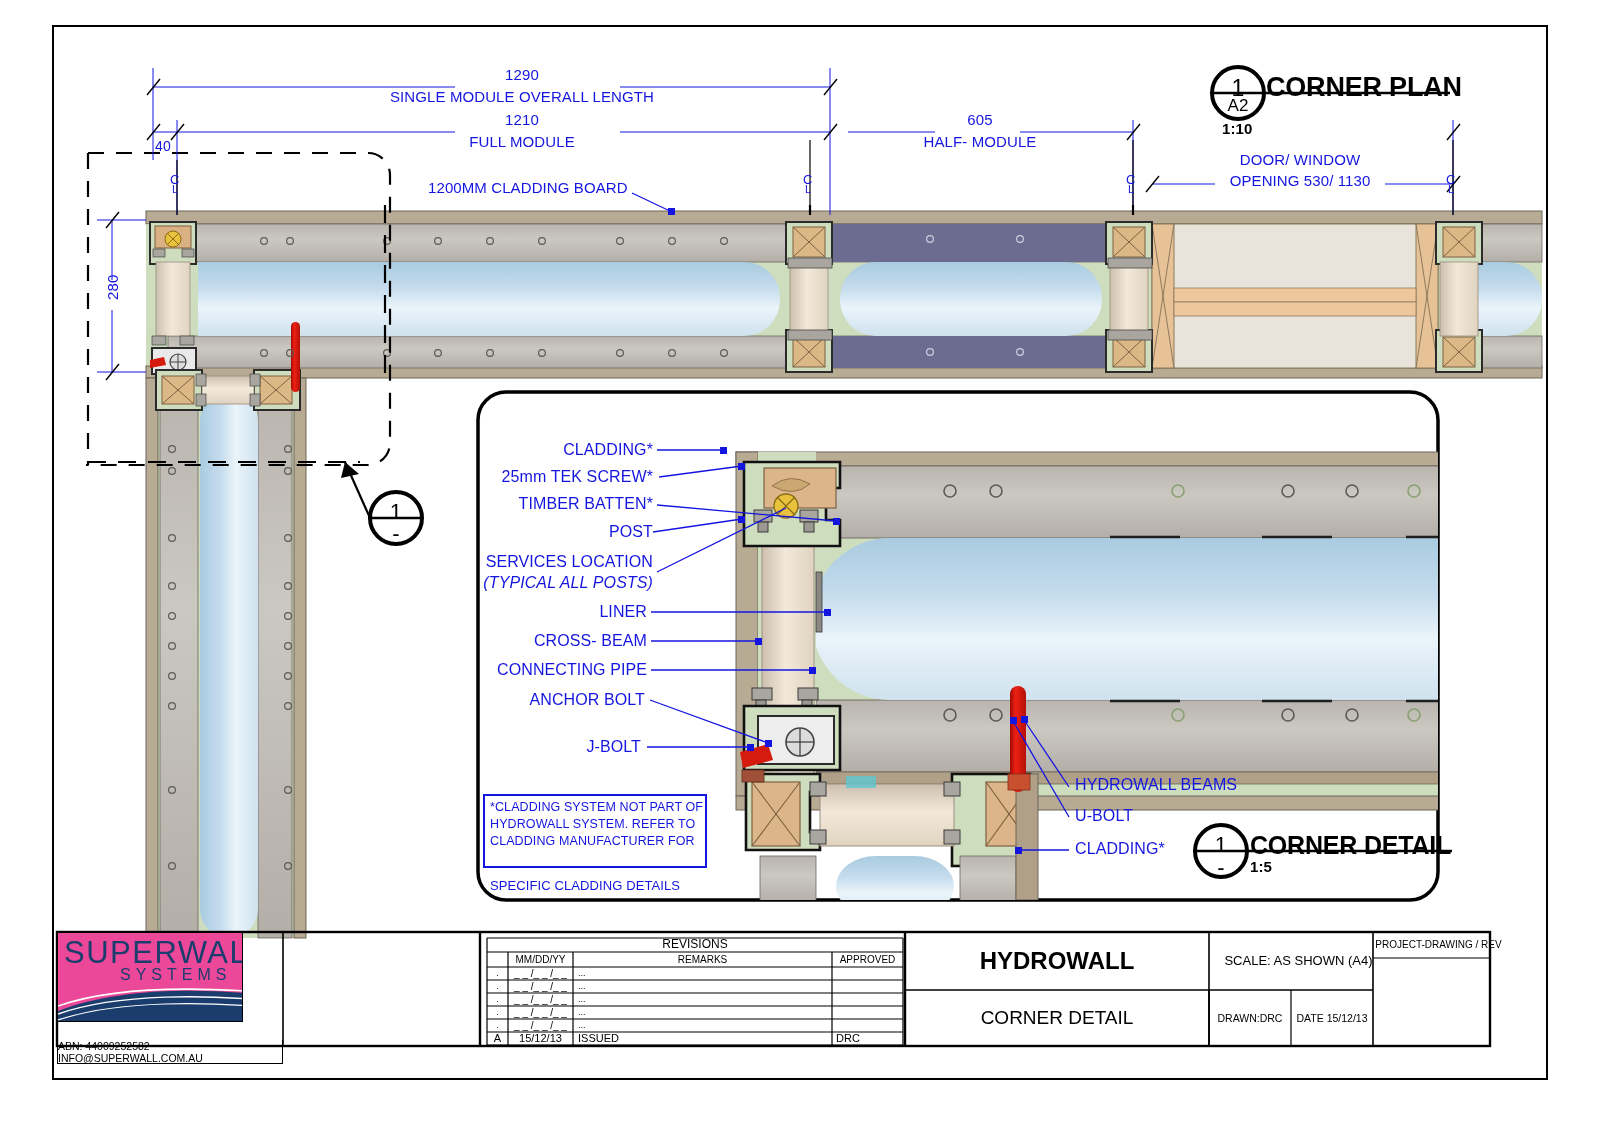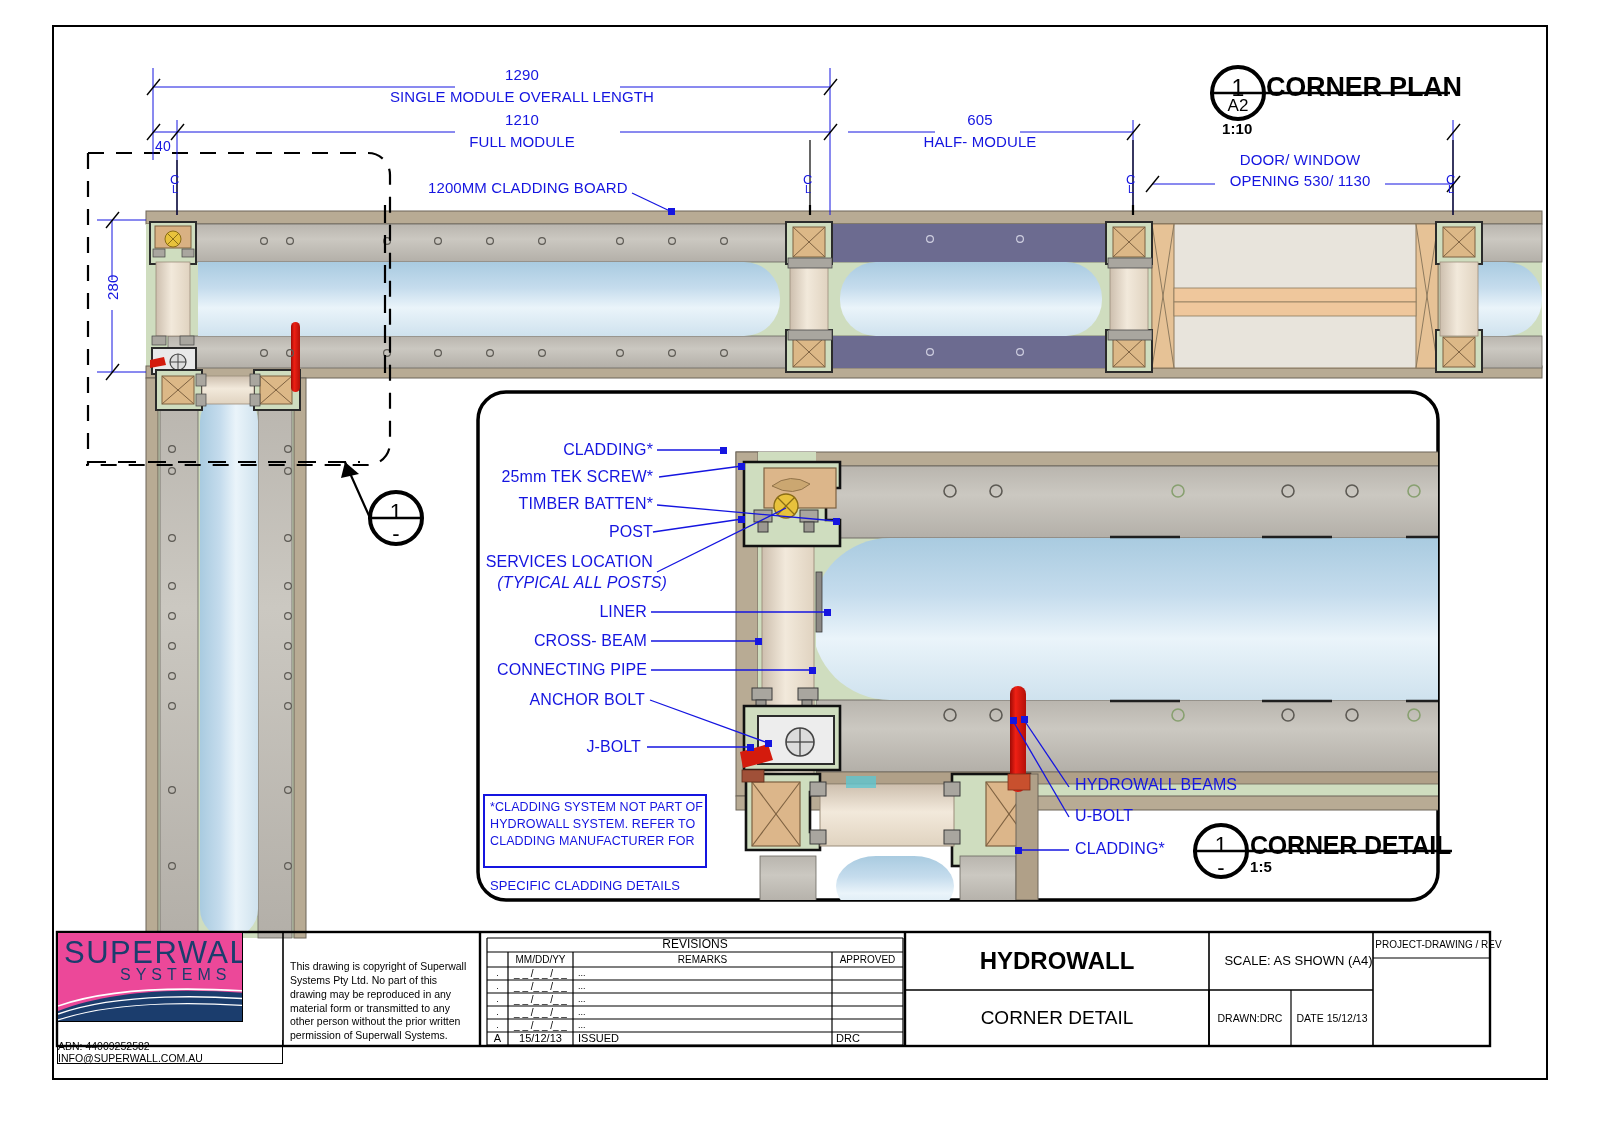--- a/index.html
+++ b/index.html
@@ -506,21 +506,21 @@
   <div class="txt blk" style="left:1222px;top:100px;font-size:15px;font-weight:bold;margin-top:20px;">1:10</div>
 
   <div class="txt blk ctr" style="left:372px;top:499px;width:48px;font-size:22px;">1</div>
   <div class="txt blk ctr" style="left:372px;top:521px;width:48px;font-size:22px;">-</div>
 
   <div class="txt rt" style="left:395px;top:441px;width:258px;font-size:16px;">CLADDING*</div>
   <div class="txt rt" style="left:395px;top:468px;width:258px;font-size:16px;">25mm TEK SCREW*</div>
   <div class="txt rt" style="left:395px;top:495px;width:258px;font-size:16px;">TIMBER BATTEN*</div>
   <div class="txt rt" style="left:395px;top:523px;width:258px;font-size:16px;">POST</div>
   <div class="txt rt" style="left:375px;top:553px;width:278px;font-size:16px;">SERVICES LOCATION</div>
-  <div class="txt rt ital" style="left:389px;top:574px;width:278px;font-size:16px;">(TYPICAL ALL POSTS)</div>
+  <div class="txt rt ital" style="left:375px;top:574px;width:278px;font-size:16px;">(TYPICAL ALL POSTS)</div>
   <div class="txt rt" style="left:395px;top:603px;width:252px;font-size:16px;">LINER</div>
   <div class="txt rt" style="left:375px;top:632px;width:272px;font-size:16px;">CROSS- BEAM</div>
   <div class="txt rt" style="left:355px;top:661px;width:292px;font-size:16px;">CONNECTING PIPE</div>
   <div class="txt rt" style="left:375px;top:691px;width:270px;font-size:16px;">ANCHOR BOLT</div>
   <div class="txt rt" style="left:395px;top:738px;width:246px;font-size:16px;">J-BOLT</div>
 
   <div class="txt" style="left:1075px;top:776px;font-size:16px;">HYDROWALL BEAMS</div>
   <div class="txt" style="left:1075px;top:807px;font-size:16px;">U-BOLT</div>
   <div class="txt" style="left:1075px;top:840px;font-size:16px;">CLADDING*</div>
 
@@ -538,21 +538,20 @@
     <div class="logo-word">SUPERWALL</div>
     <div class="logo-sub">SYSTEMS</div>
     <svg class="logo-wave" viewBox="0 0 226 42" preserveAspectRatio="none">
       <path d="M0 30 C60 6 150 6 226 16 L226 42 L0 42 Z" fill="#1b3d6d"></path>
       <path d="M0 25 C60 4 150 6 226 13" fill="none" stroke="#ffffff" stroke-width="1.6"></path>
       <path d="M0 33 C60 12 150 13 226 21" fill="none" stroke="#ffffff" stroke-width="1.4"></path>
       <path d="M0 39 C60 19 150 20 226 28" fill="none" stroke="#ffffff" stroke-width="1.2"></path>
     </svg>
   </div>
   <div class="abn-box">ABN: 44009252582  INFO@SUPERWALL.COM.AU</div>
-  <div class="copy-box">This drawing is copyright of Superwall Systems Pty Ltd. No part of this drawing may be reproduced in any material form or transmitted to any other person without the prior written permission of Superwall Systems.</div>
 
   <div class="tbl" style="left:487px;top:938px;width:416px;height:14px;font-size:12px;">REVISIONS</div>
   <div class="tbl" style="left:508px;top:952px;width:65px;height:15px;font-size:10px;">MM/DD/YY</div>
   <div class="tbl" style="left:573px;top:952px;width:259px;height:15px;font-size:10px;">REMARKS</div>
   <div class="tbl" style="left:832px;top:952px;width:71px;height:15px;font-size:10px;">APPROVED</div>
 
   <div class="tbl" style="left:487px;top:967px;width:21px;height:13px;font-size:9px;">.</div>
   <div class="tbl" style="left:508px;top:967px;width:65px;height:13px;font-size:10px;">_ _ /_ _ /_ _</div>
   <div class="tbl" style="left:578px;top:967px;width:254px;height:13px;font-size:9px;justify-content:flex-start;">...</div>
 

